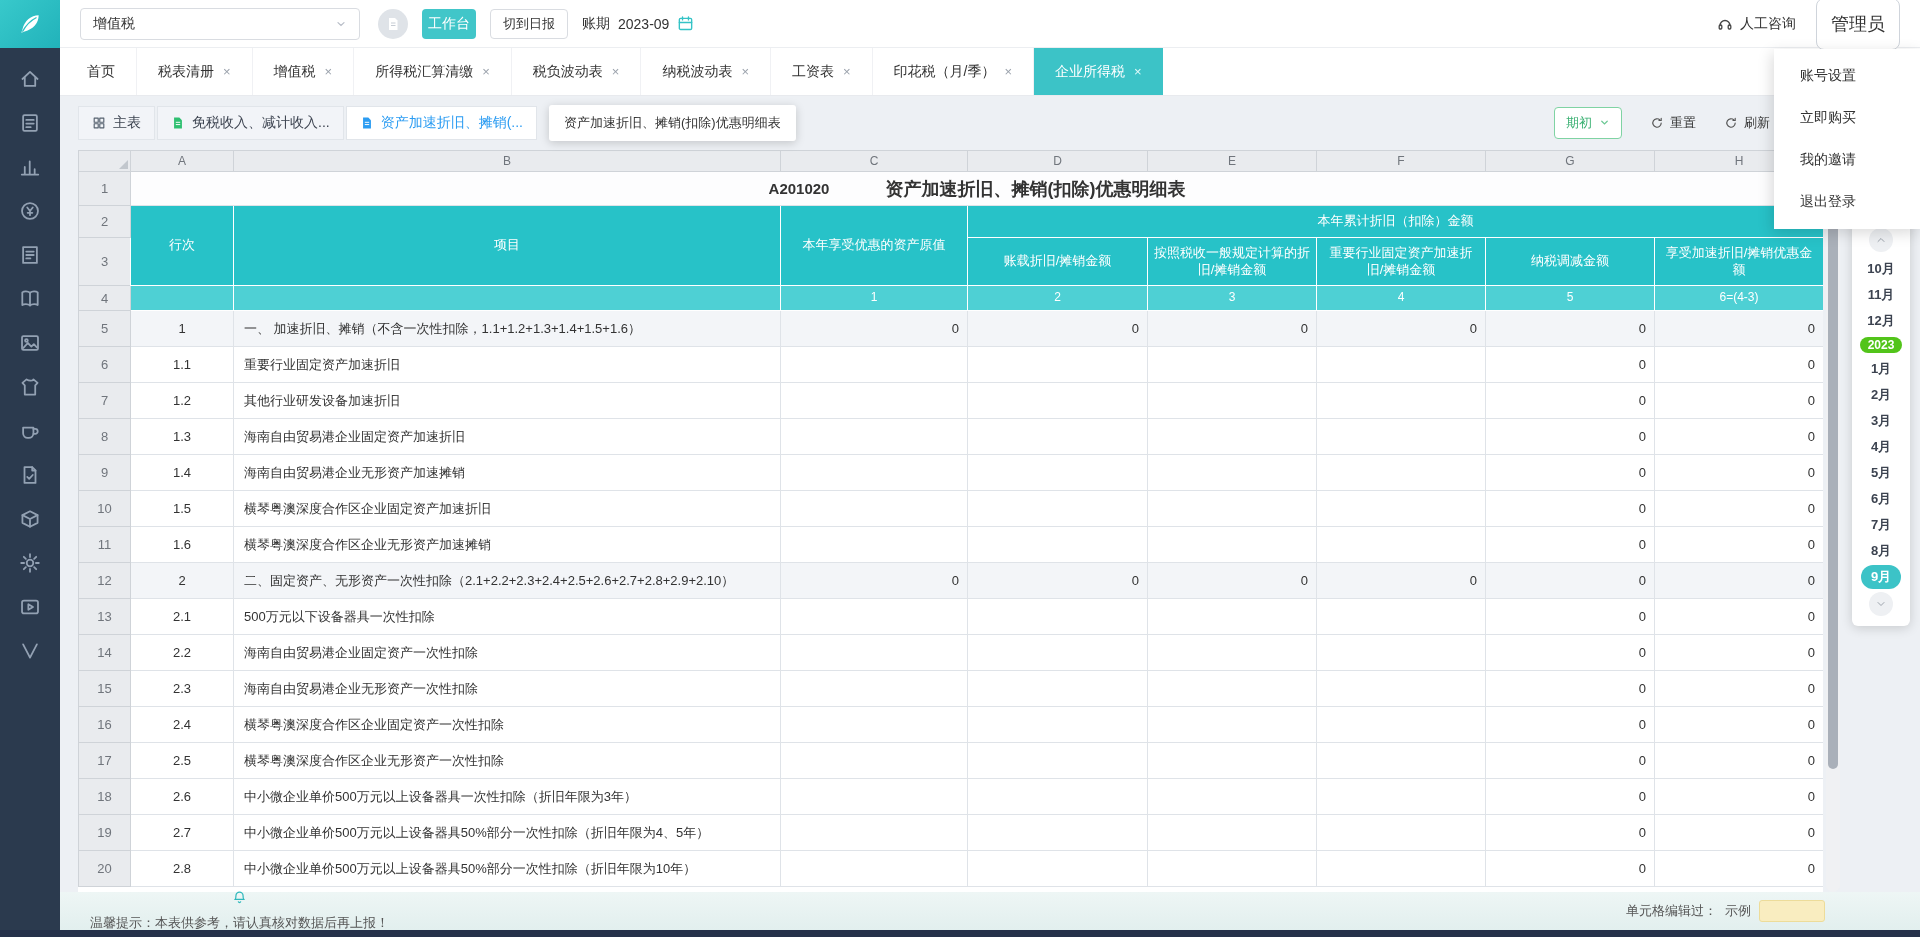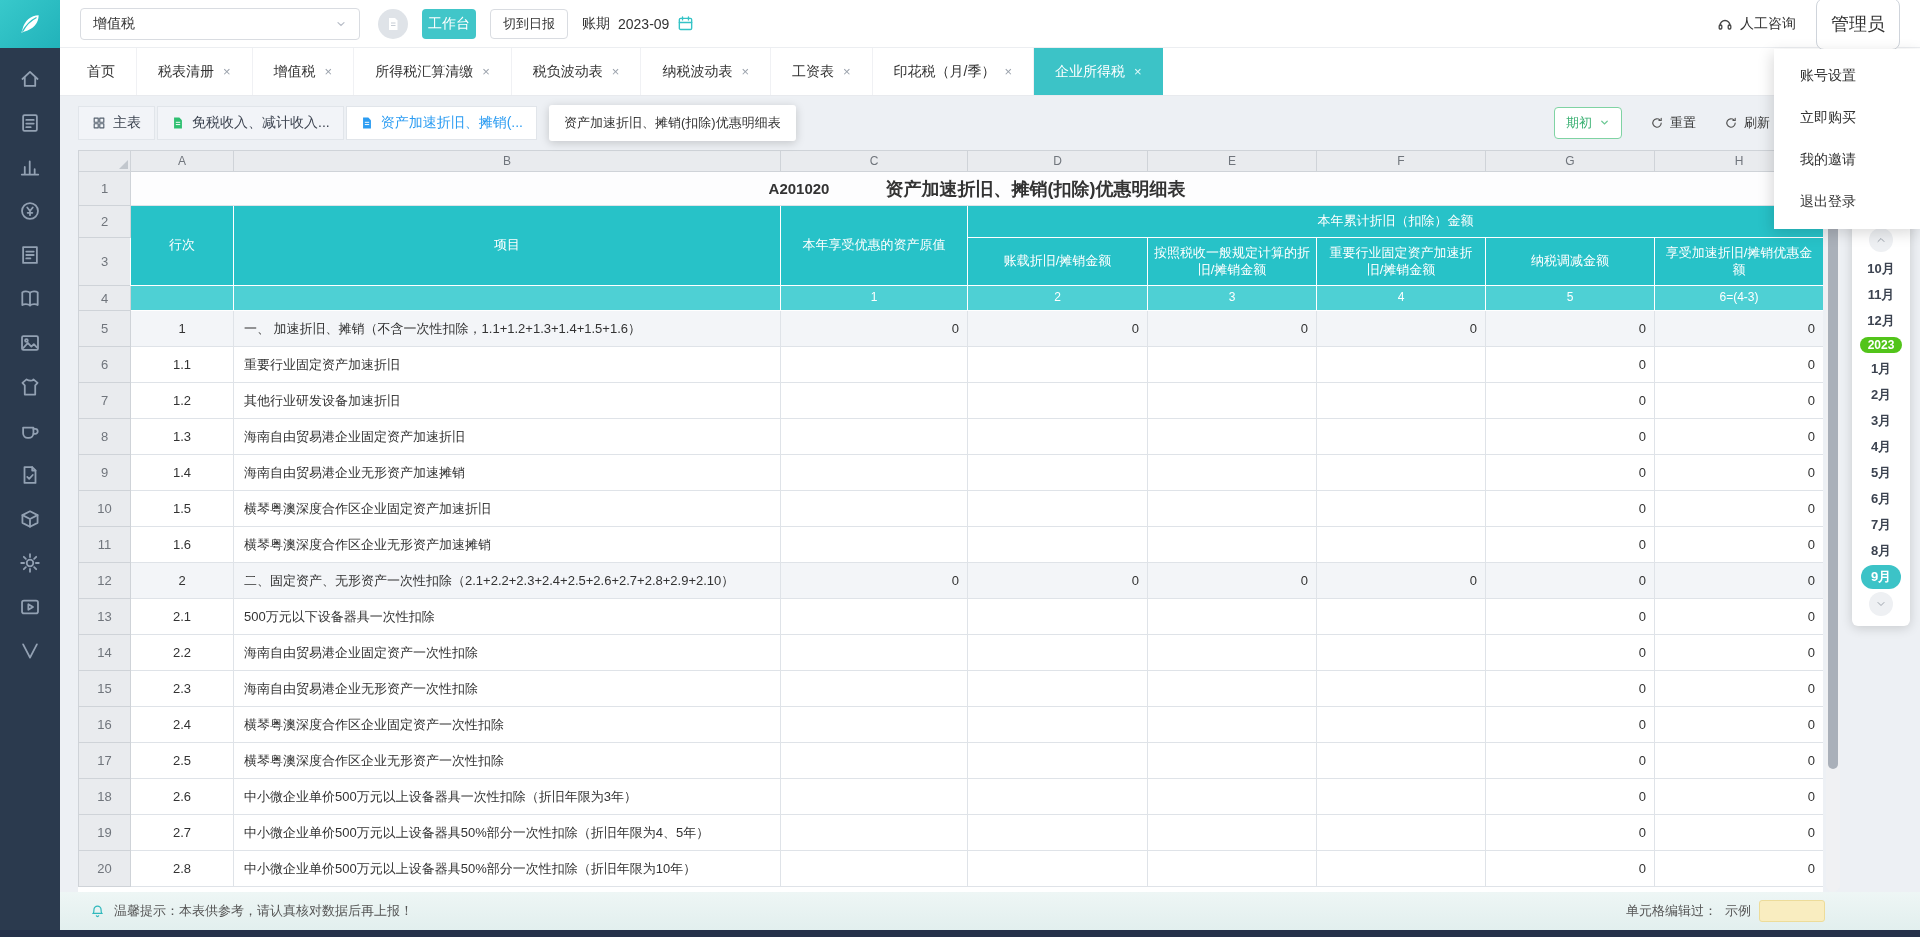--- a/index.html
+++ b/index.html
@@ -85,21 +85,21 @@
   .m-arrow svg{width:12px;height:12px;display:block;}
   .m-item{font-size:13px;font-weight:700;color:#3c4350;line-height:26px;cursor:pointer;}
   .m-item.selected{background:#3cc3c7;color:#fff;border-radius:13px;padding:0 10px;line-height:24px;margin:1px 0;}
   .m-year{background:#52c41a;color:#fff;font-size:12px;border-radius:9px;padding:1px 8px;margin:3px 0;font-weight:700;}
   
   .account-menu{position:absolute;right:0;top:49px;width:146px;background:#fff;box-shadow:-2px 4px 14px rgba(0,0,0,.15);z-index:10;padding:6px 0;}
   .menu-item{height:42px;display:flex;align-items:center;padding-left:26px;font-size:14px;color:#333;cursor:pointer;}
   
   .footbar{position:absolute;left:60px;right:0;bottom:7px;height:38px;background:linear-gradient(#eef6f5,#e2efee);
     display:flex;align-items:center;padding:0 95px 0 30px;box-sizing:border-box;font-size:13px;color:#555;z-index:3;}
-  .foot-left{display:flex;align-items:center;gap:9px;}
+  .foot-left{display:flex;align-items:center;gap:9px;flex-direction:column;}
   .foot-left svg{width:15px;height:15px;color:#2fb8bc;}
   .foot-right{margin-left:auto;display:flex;align-items:center;gap:8px;}
   .swatch{width:64px;height:20px;background:#f9edc0;border:1px solid #eddc9a;border-radius:3px;}
   .bottom-strip{position:absolute;left:0;right:0;bottom:0;height:7px;background:#25314a;z-index:8;}
 </style>
 </head>
 <body>
 
 <aside class="sidebar">
   <div class="logo">

